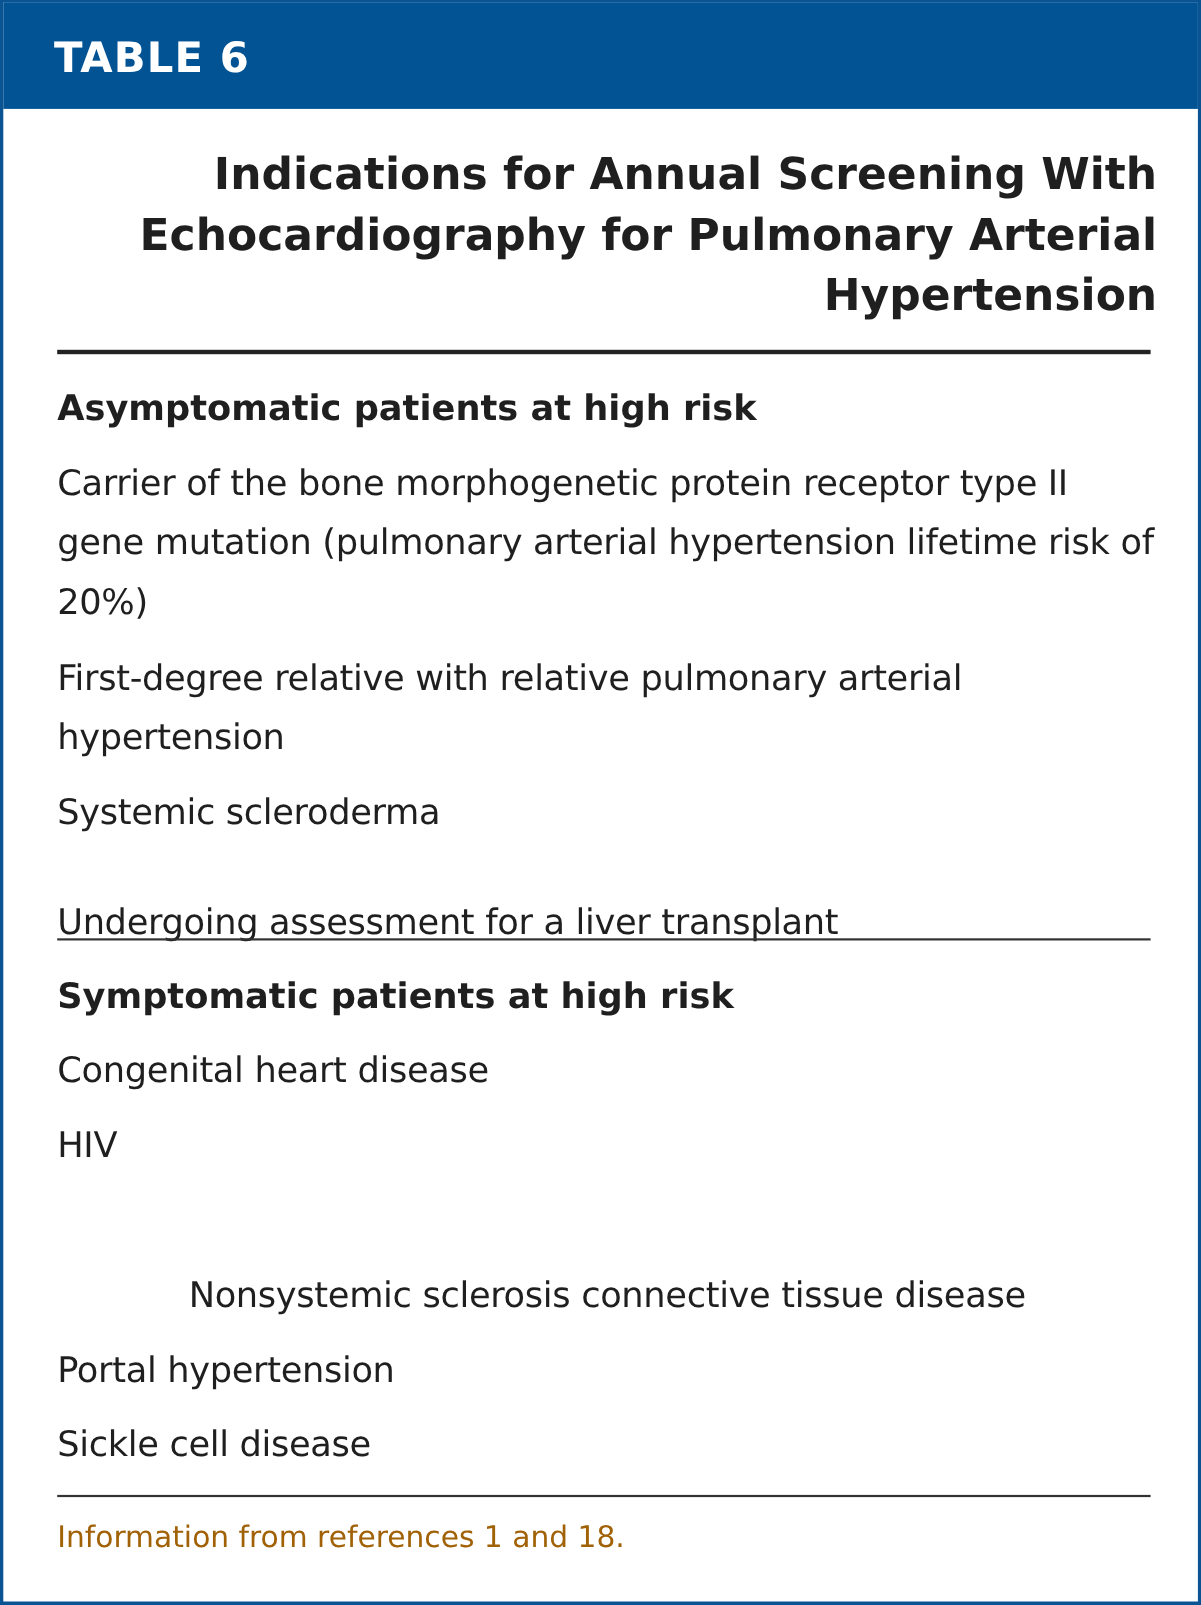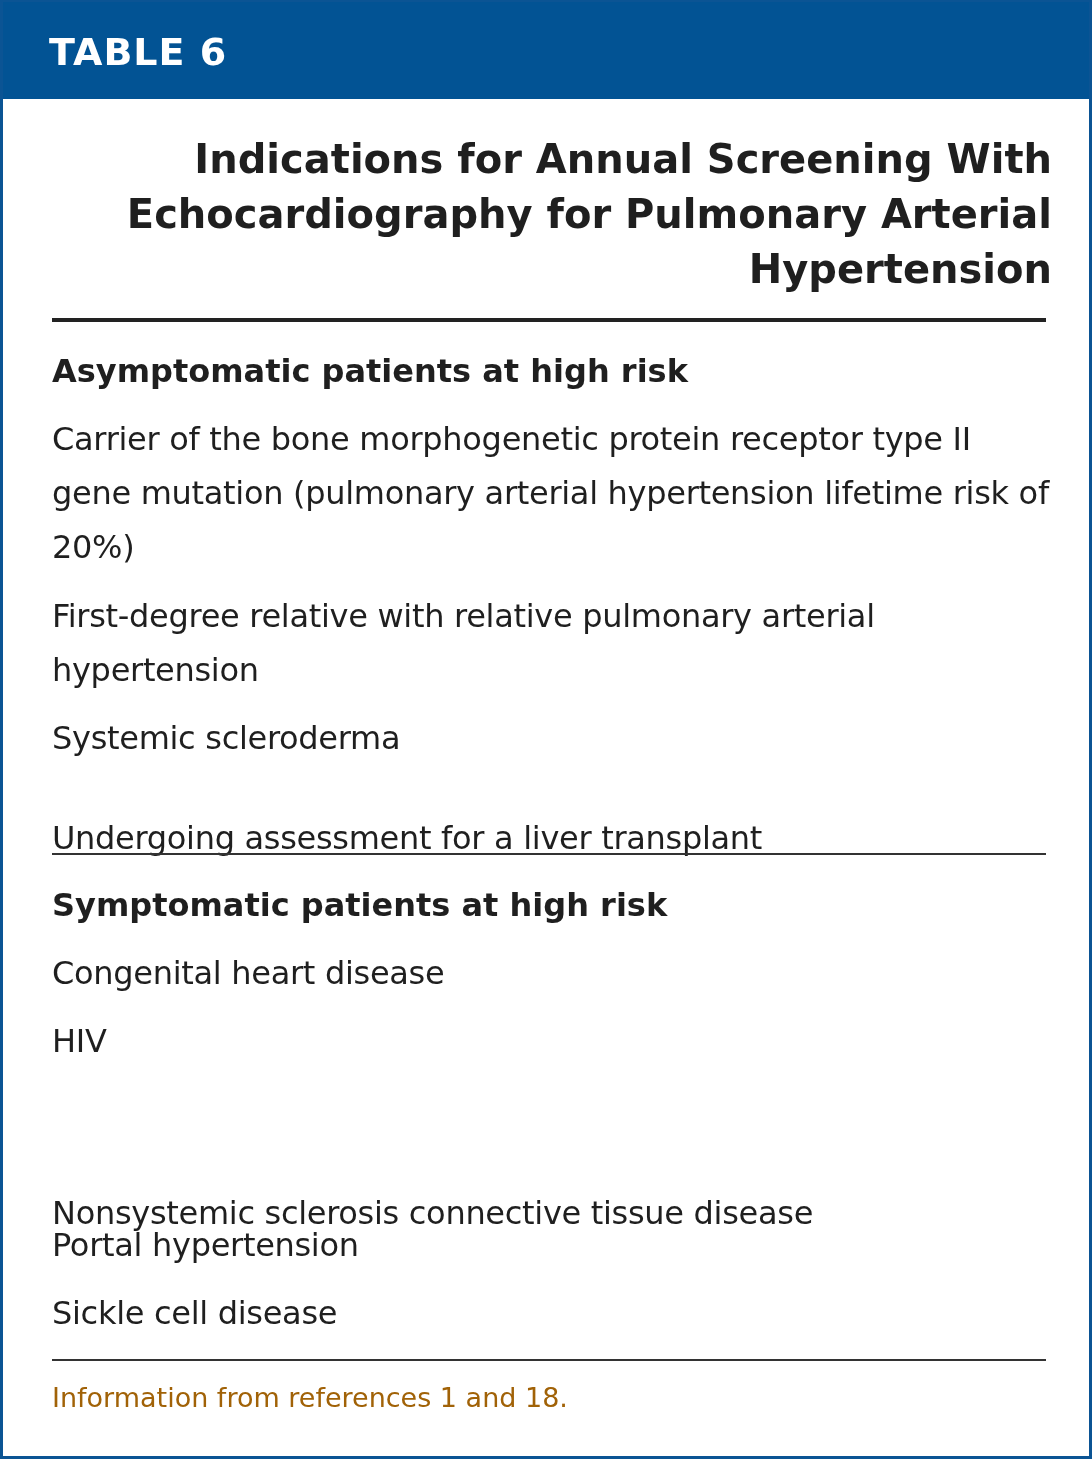--- a/index.html
+++ b/index.html
@@ -66,20 +66,20 @@
   <div class="item" style="top:410px;">Carrier of the bone morphogenetic protein receptor type II gene mutation (pulmonary arterial hypertension lifetime risk of 20%)</div>
   <div class="item" style="top:587px;">First-degree relative with relative pulmonary arterial hypertension</div>
   <div class="item" style="top:709px;">Systemic scleroderma</div>
   <div class="item" style="top:777px;margin-top:32px;">Undergoing assessment for a liver transplant</div>
 
   <div class="rule rule-thin" style="top:851px;"></div>
 
   <div class="section-head" style="top:883px;">Symptomatic patients at high risk</div>
   <div class="item" style="top:944px;">Congenital heart disease</div>
   <div class="item" style="top:1012px;">HIV</div>
-  <div class="item" style="top:1184px;">Nonsystemic sclerosis connective tissue disease</div>
+  <div class="item" style="top:1148px;text-align:center;">Nonsystemic sclerosis connective tissue disease</div>
   <div class="item" style="top:1216px;">Portal hypertension</div>
   <div class="item" style="top:1284px;">Sickle cell disease</div>
 
   <div class="rule rule-thin" style="top:1357px;"></div>
 
   <div class="footnote">Information from references 1 and 18.</div>
 </div>
 
 </body></html>

